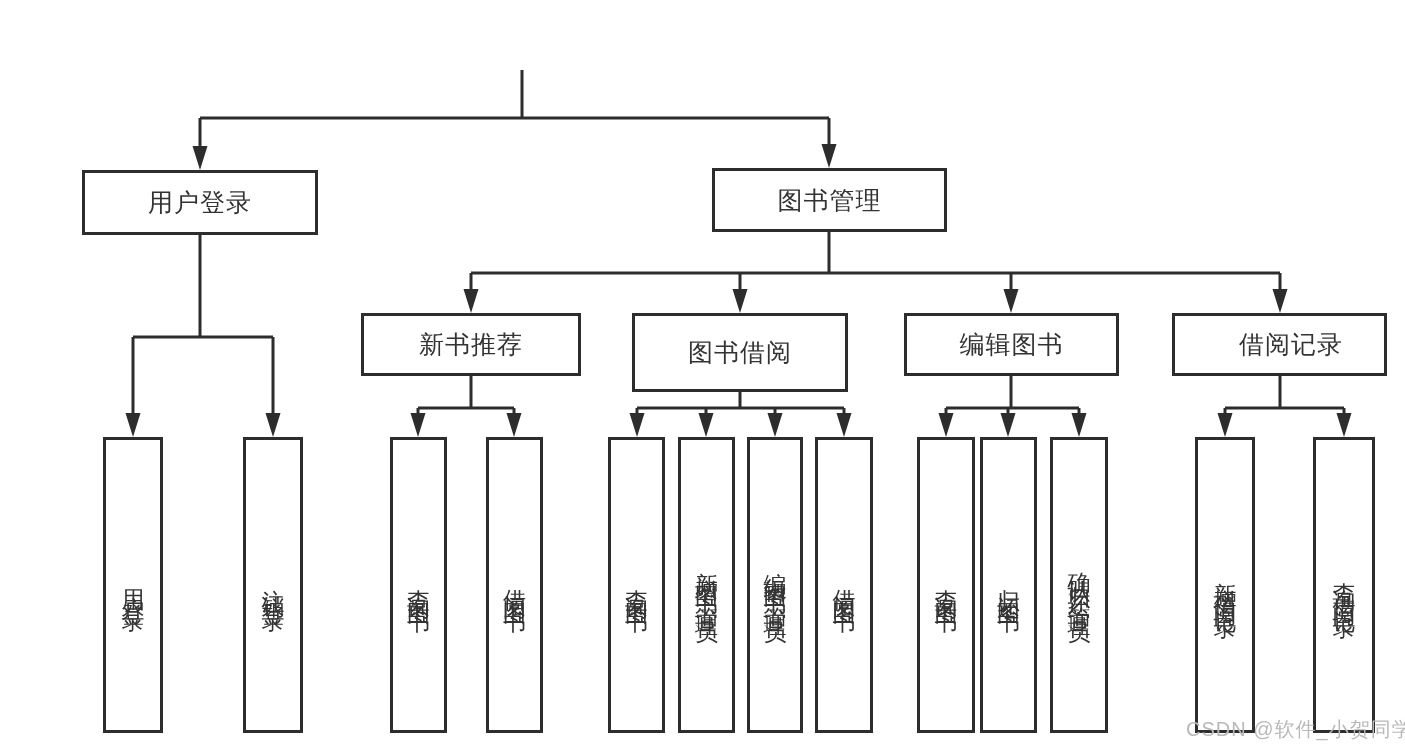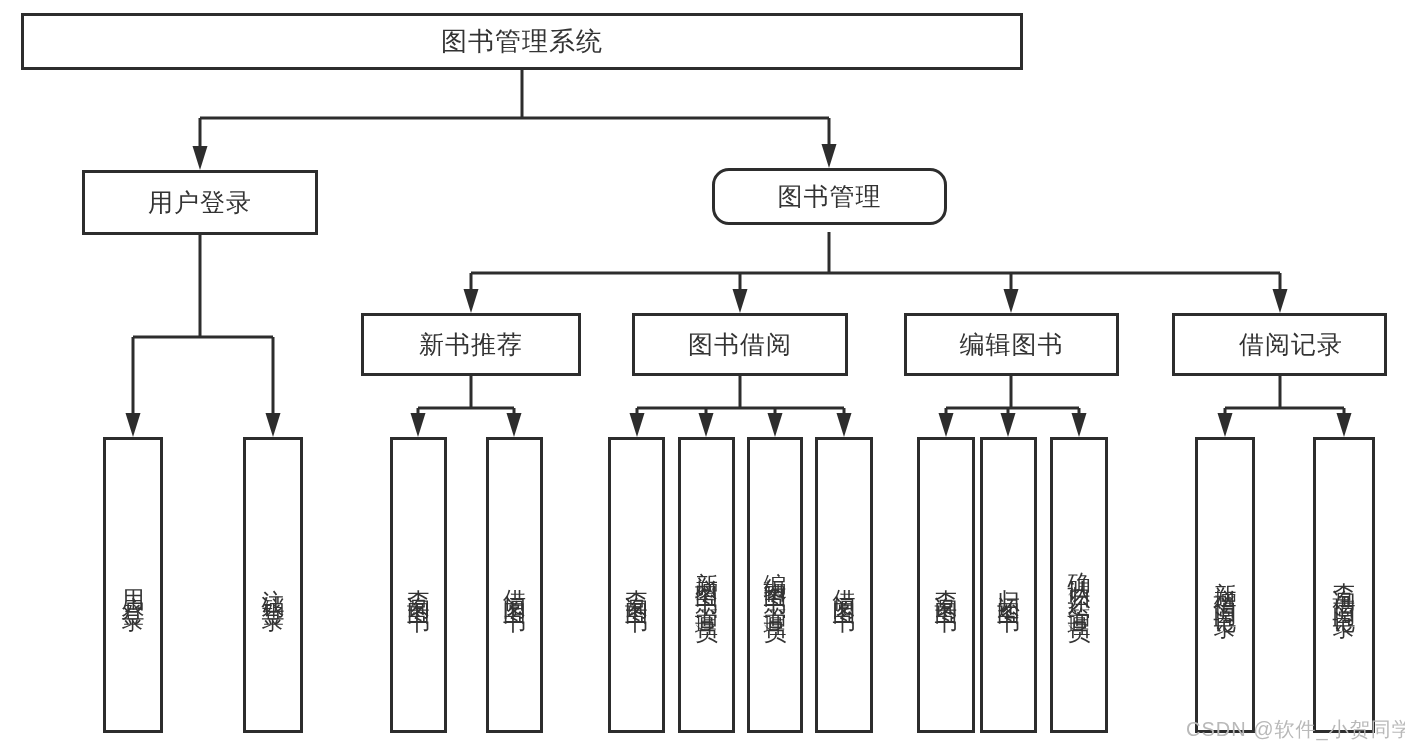--- a/index.html
+++ b/index.html
@@ -130,35 +130,32 @@
       <line x1="1079" y1="408" x2="1079" y2="417"></line>
         <polygon points="1071.5,413 1086.5,413 1079,437"></polygon>
 
       <line x1="1225" y1="408" x2="1225" y2="417"></line>
         <polygon points="1217.5,413 1232.5,413 1225,437"></polygon>
       <line x1="1344" y1="408" x2="1344" y2="417"></line>
         <polygon points="1336.5,413 1351.5,413 1344,437"></polygon>
     </g>
   </svg>
 
-  <div class="node root h" style="left:21px; top:13px; width:1002px; height:57px;">
-    <span class="lbl">图书管理系统</span>
-  </div>
 
   <div class="node h" style="left:82px; top:170px; width:236px; height:65px;">
     <span class="lbl">用户登录</span>
   </div>
-  <div class="node h" style="left:712px; top:168px; width:235px; height:57px;border-radius:17px;">
+  <div class="node h" style="left:712px; top:168px; width:235px; height:64px;">
     <span class="lbl">图书管理</span>
   </div>
 
   <div class="node h" style="left:361px; top:313px; width:220px; height:63px;">
     <span class="lbl">新书推荐</span>
   </div>
-  <div class="node h" style="left:632px; top:313px; width:216px; height:63px;">
+  <div class="node h" style="left:632px; top:313px; width:216px; height:79px;">
     <span class="lbl">图书借阅</span>
   </div>
   <div class="node h" style="left:904px; top:313px; width:215px; height:63px;">
     <span class="lbl">编辑图书</span>
   </div>
   <div class="node h" style="left:1172px; top:313px; width:215px; height:63px;padding-left:23px;">
     <span class="lbl">借阅记录</span>
   </div>
 
   <div class="node leaf" style="left:103px; top:437px; width:60px; height:296px;">

